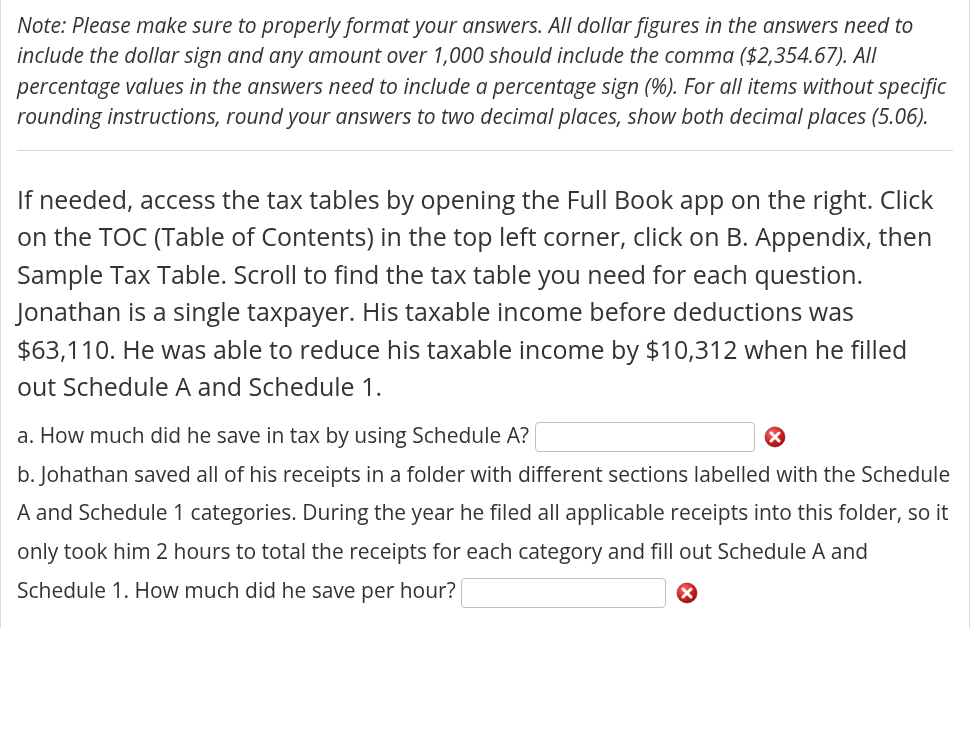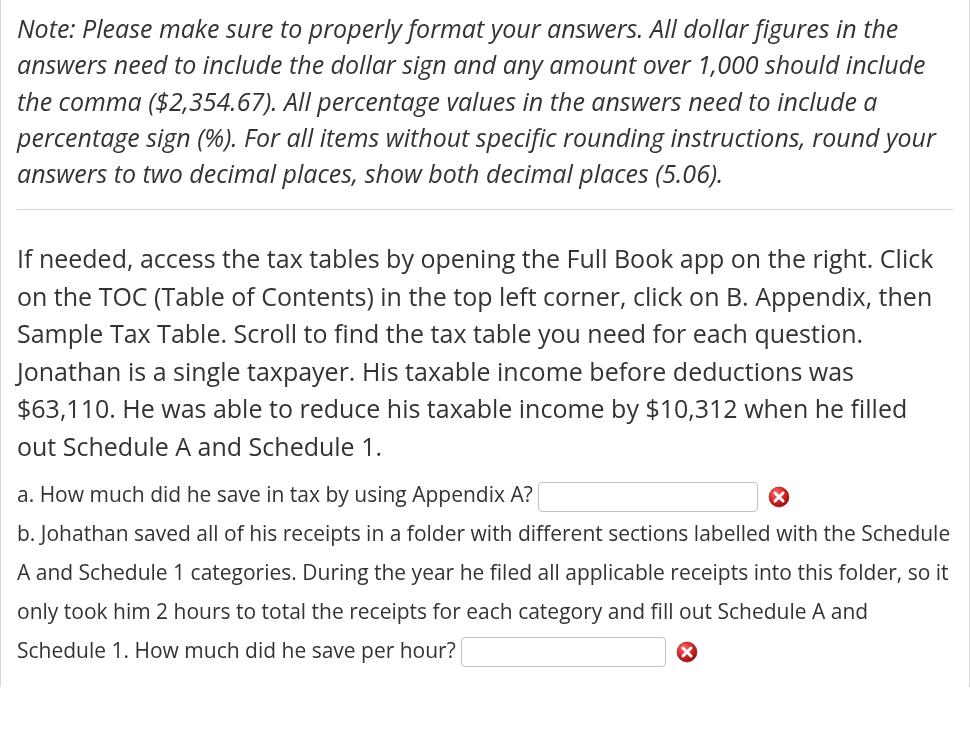--- a/index.html
+++ b/index.html
@@ -13,21 +13,21 @@
     width: 970px;
   }
   .container {
     width: 970px;
     border-left: 1px solid #d8d8d8;
     border-right: 1px solid #d8d8d8;
     padding: 10px 16px 18px 16px;
   }
   .note {
     font-style: italic;
-    font-size: 25px;
+    font-size: 21px;
     line-height: 1.45;
     color: #333333;
     margin: 0 0 18px 0;
   }
   hr.separator {
     border: none;
     border-top: 1px solid #d8d8d8;
     margin: 0 0 30px 0;
   }
   .instructions {
@@ -66,21 +66,21 @@
 
 <div class="container">
 
   <p class="note">Note: Please make sure to properly format your answers. All dollar figures in the answers need to include the dollar sign and any amount over 1,000 should include the comma ($2,354.67). All percentage values in the answers need to include a percentage sign (%). For all items without specific rounding instructions, round your answers to two decimal places, show both decimal places (5.06).</p>
 
   <hr class="separator">
 
   <p class="instructions">If needed, access the tax tables by opening the Full Book app on the right. Click on the TOC (Table of Contents) in the top left corner, click on B. Appendix, then Sample Tax Table. Scroll to find the tax table you need for each question. Jonathan is a single taxpayer. His taxable income before deductions was $63,110. He was able to reduce his taxable income by $10,312 when he filled out Schedule A and Schedule 1.</p>
 
   <p class="question-line">
-    <span>a. How much did he save in tax by using Appendix A?</span>
+    <span>a. How much did he save in tax by using Schedule A?</span>
     <input class="answer-input" type="text" style="width: 220px;" value="">
     <span class="status-icon">
       <svg width="22" height="22" viewBox="0 0 22 22">
         <defs>
           <radialGradient id="g1" cx="35%" cy="30%" r="70%">
             <stop offset="0%" stop-color="#ff6b6b"></stop>
             <stop offset="60%" stop-color="#d42626"></stop>
             <stop offset="100%" stop-color="#a11010"></stop>
           </radialGradient>
         </defs>

